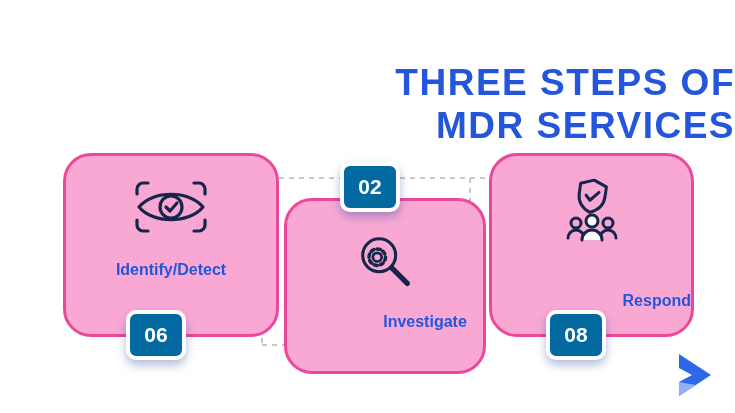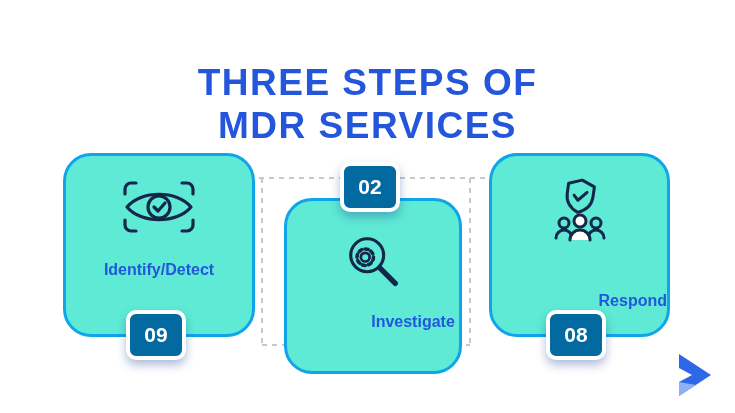--- a/index.html
+++ b/index.html
@@ -3,30 +3,30 @@
 <meta charset="utf-8">
 <style>
   html,body{margin:0;padding:0;}
   body{
     width:735px;height:413px;position:relative;overflow:hidden;
     background:#ffffff;
     font-family:"Liberation Sans", sans-serif;
   }
   .title{
     position:absolute;top:36px;left:0;width:735px;
-    text-align:center;color:#2456db;font-weight:800;
+    text-align:right;color:#2456db;font-weight:800;
     font-size:37px;line-height:1.18;letter-spacing:1.5px;
   }
   .title .line{display:block;}
   
   .connectors{position:absolute;left:0;top:0;z-index:0;}
   
   .card{
-    position:absolute;background:#5eead4;
-    border:3px solid #0ea5e9;border-radius:28px;z-index:1;
+    position:absolute;background:#f9a8d4;
+    border:3px solid #ec4899;border-radius:28px;z-index:1;padding-left:24px;
   }
   .card-1{left:63px;top:153px;width:186px;height:178px;}
   .card-2{left:284px;top:198px;width:172px;height:170px;}
   .card-3{left:489px;top:153px;width:175px;height:178px;}
   .card .icon-wrap{
     position:absolute;left:0;width:100%;display:flex;justify-content:center;
   }
   .card-1 .icon-wrap{top:20px;}
   .card-2 .icon-wrap{top:30px;}
   .card-3 .icon-wrap{top:22px;}
@@ -116,21 +116,21 @@
         <path d="M42 60 a8 8 0 0 1 16 0"></path>
         <circle cx="34" cy="43" r="6" fill="#ffffff"></circle>
         <path d="M24 62 a10 10 0 0 1 20 0" fill="#ffffff"></path>
       </g>
     </svg>
   </div>
   <div class="step-label">Respond</div>
 </div>
 
 <div class="badge badge-1">
-  <span>09</span>
+  <span>06</span>
 </div>
 <div class="badge badge-2">
   <span>02</span>
 </div>
 <div class="badge badge-3">
   <span>08</span>
 </div>
 
 <div class="brand">
   <svg width="38" height="46" viewBox="0 0 38 46">

